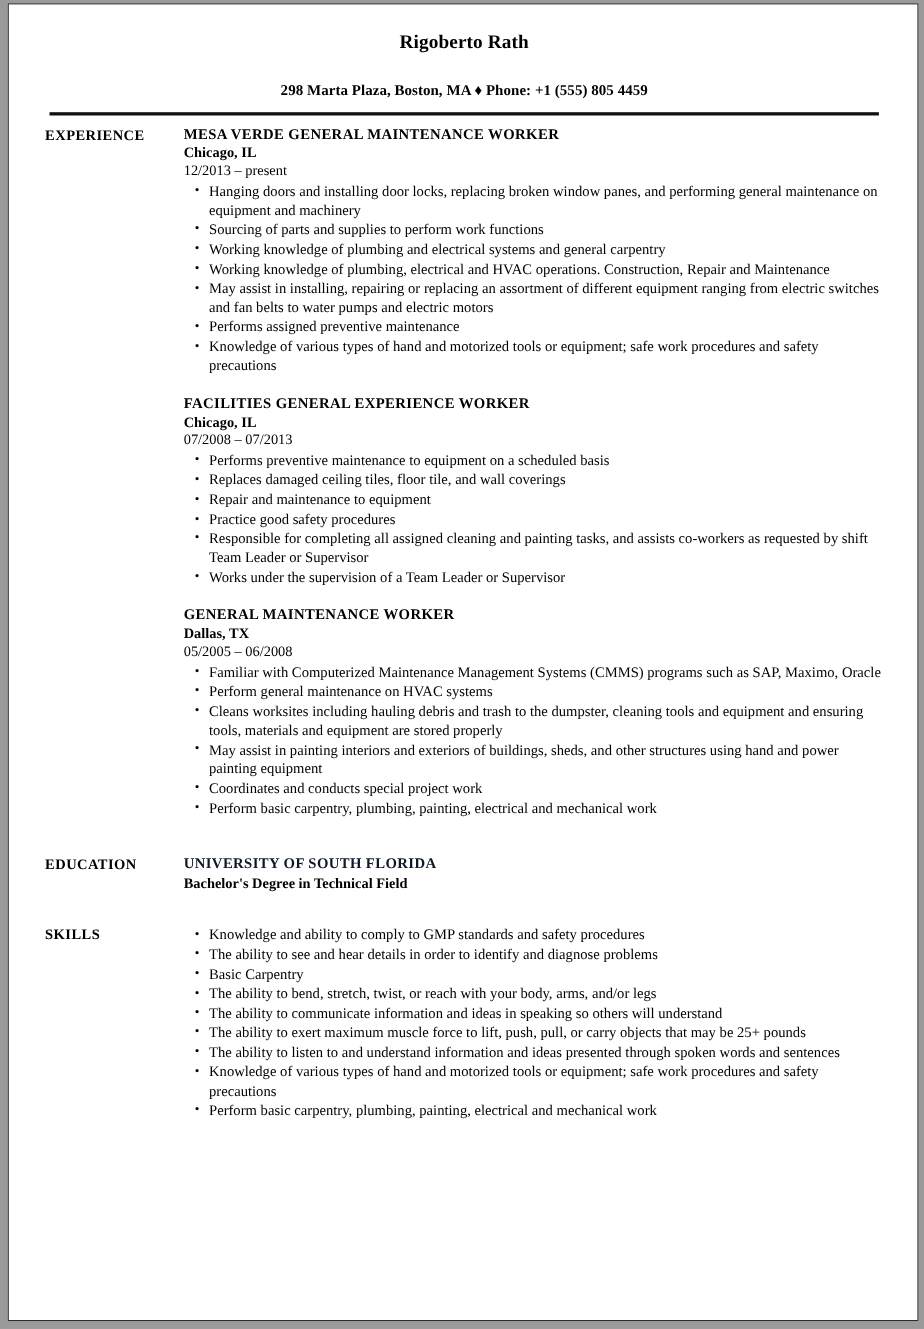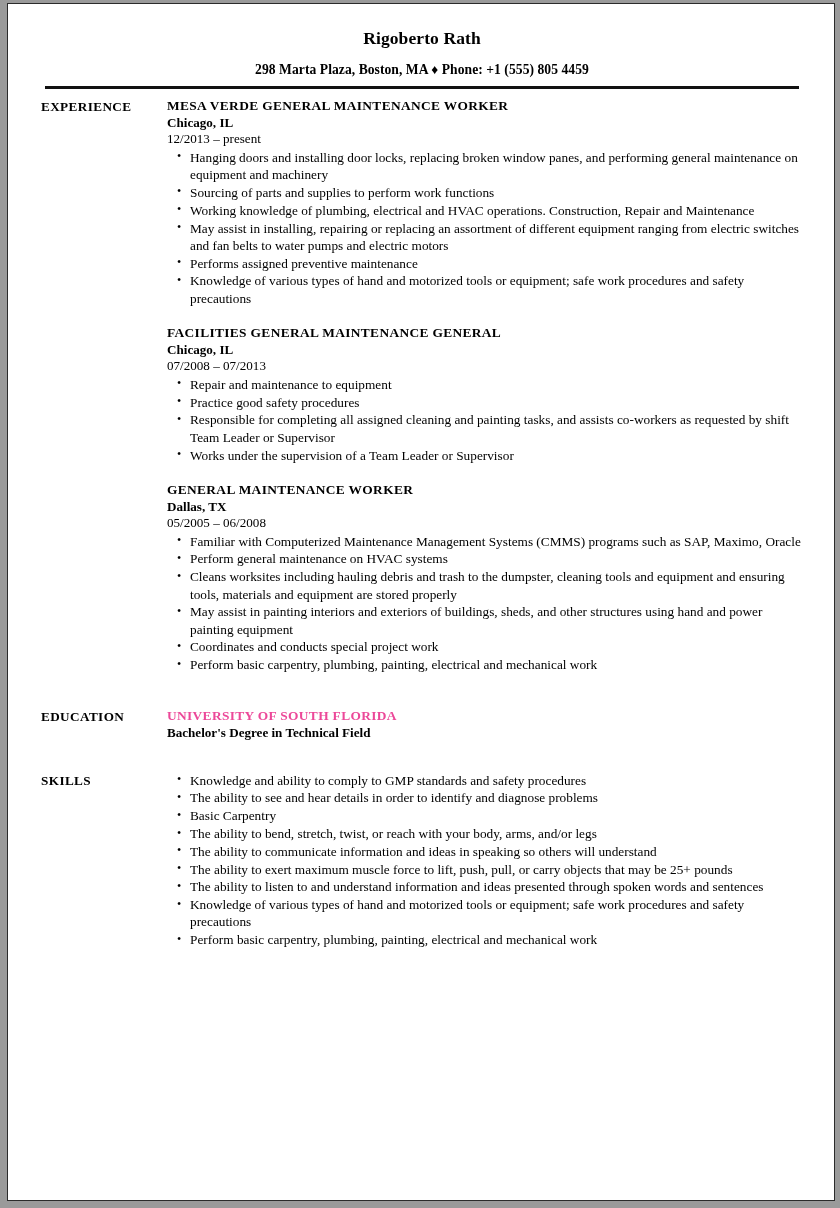--- a/index.html
+++ b/index.html
@@ -42,21 +42,21 @@
     color: #000;
     line-height: 1.2;
     margin: 0;
     padding-top: 6px;
   }
   .resume-contact {
     text-align: center;
     font-weight: bold;
     font-size: 13.6px;
     color: #000;
-    margin: 0;
+    margin: 12px;
     padding-top: 13px;
     letter-spacing: 0.05px;
   }
   .header-rule {
     margin-top: 8px;
     margin-left: 4px;
     margin-right: 4px;
     border: 0;
     border-top: 3px solid #111;
     height: 0;
@@ -123,21 +123,21 @@
     top: -0.5px;
     font-size: 12px;
     line-height: 1.38;
   }
 
   .edu-school {
     font-weight: bold;
     font-size: 13.4px;
     letter-spacing: 0.35px;
     line-height: 1.3;
-    color: #ec4899;
+    color: #0f172a;
   }
   .edu-degree {
     font-weight: bold;
     font-size: 13.1px;
     line-height: 1.32;
     color: #000;
   }
 
   .sec-experience { margin-top: 7px; }
   .sec-education  { margin-top: 33px; }
@@ -159,32 +159,35 @@
       <div class="section-label">EXPERIENCE</div>
       <div class="section-body">
 
         <div class="job">
           <div class="job-title">MESA VERDE GENERAL MAINTENANCE WORKER</div>
           <div class="job-location">Chicago, IL</div>
           <div class="job-dates">12/2013 – present</div>
           <ul class="bullets">
             <li>Hanging doors and installing door locks, replacing broken window panes, and performing general maintenance on equipment and machinery</li>
             <li>Sourcing of parts and supplies to perform work functions</li>
+            <li>Working knowledge of plumbing and electrical systems and general carpentry</li>
             <li>Working knowledge of plumbing, electrical and HVAC operations. Construction, Repair and Maintenance</li>
             <li>May assist in installing, repairing or replacing an assortment of different equipment ranging from electric switches and fan belts to water pumps and electric motors</li>
             <li>Performs assigned preventive maintenance</li>
             <li>Knowledge of various types of hand and motorized tools or equipment; safe work procedures and safety precautions</li>
           </ul>
         </div>
 
         <div class="job">
-          <div class="job-title">FACILITIES GENERAL MAINTENANCE GENERAL</div>
+          <div class="job-title">FACILITIES GENERAL EXPERIENCE WORKER</div>
           <div class="job-location">Chicago, IL</div>
           <div class="job-dates">07/2008 – 07/2013</div>
           <ul class="bullets">
+            <li>Performs preventive maintenance to equipment on a scheduled basis</li>
+            <li>Replaces damaged ceiling tiles, floor tile, and wall coverings</li>
             <li>Repair and maintenance to equipment</li>
             <li>Practice good safety procedures</li>
             <li>Responsible for completing all assigned cleaning and painting tasks, and assists co-workers as requested by shift Team Leader or Supervisor</li>
             <li>Works under the supervision of a Team Leader or Supervisor</li>
           </ul>
         </div>
 
         <div class="job">
           <div class="job-title">GENERAL MAINTENANCE WORKER</div>
           <div class="job-location">Dallas, TX</div>

